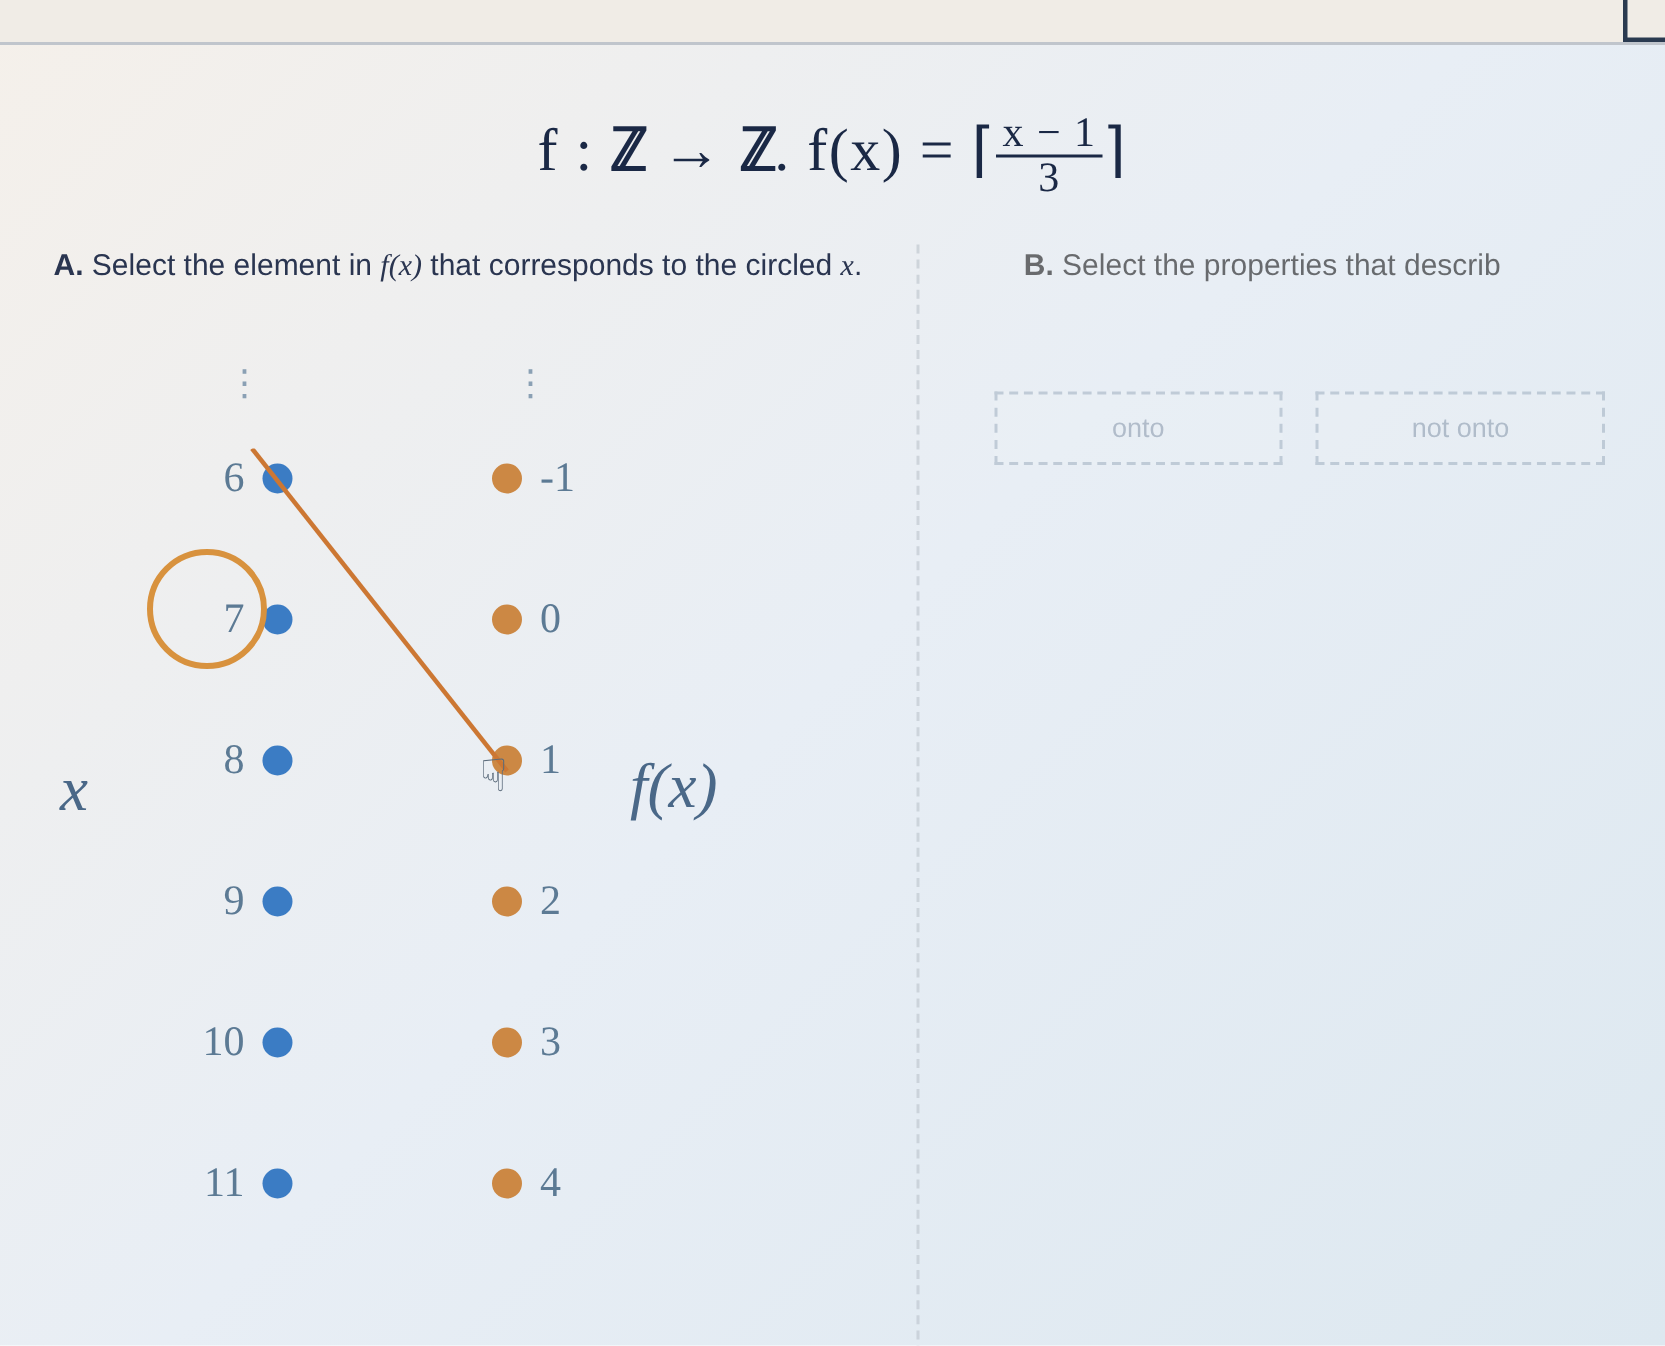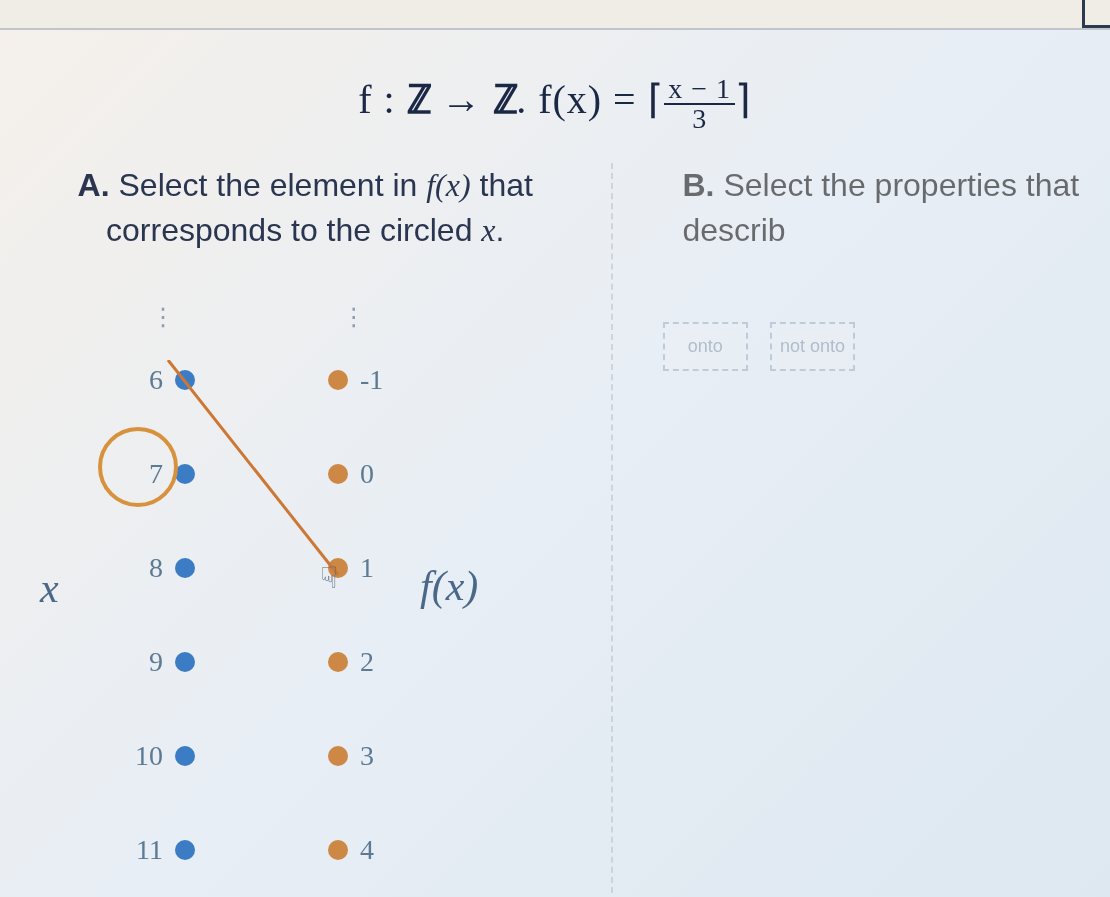--- a/index.html
+++ b/index.html
@@ -34,21 +34,21 @@
     position: relative;
   }
   .col-b {
     flex: 1;
     border-left: 2px dashed #b8c0c8;
     padding: 0 0 0 30px;
     position: relative;
     opacity: 0.55;
   }
   .prompt {
-    font-size: 32px;
+    font-size: 20px;
     color: #2a3550;
     text-align: center;
     padding: 0 30px 10px 30px;
     line-height: 1.4;
   }
   .prompt .letter { font-weight: bold; }
   .prompt .fital { font-style: italic; font-family: 'Cambria Math', serif; }
   .col-b .prompt { color: #000000; text-align: left; padding-left: 40px; }
   .diagram {
     position: relative;
@@ -115,21 +115,21 @@
     position: absolute;
     font-size: 42px;
     color: #4a6888;
     font-style: italic;
     font-family: 'Cambria Math', serif;
   }
   .axis-x { left: 40px; top: 292px; }
   .axis-fx { left: 420px; top: 290px; }
   .prop-grid {
     display: grid;
-    grid-template-columns: 1fr 1fr 1fr 1fr;
+    grid-template-columns: 1fr 1fr;
     gap: 22px;
     margin: 60px 40px 0 20px;
   }
   .prop-btn {
     border: 2px dashed #a0b0c0;
     padding: 12px 8px;
     text-align: center;
     font-size: 18px;
     color: #8595a8;
     background: rgba(255,255,255,0.15);

